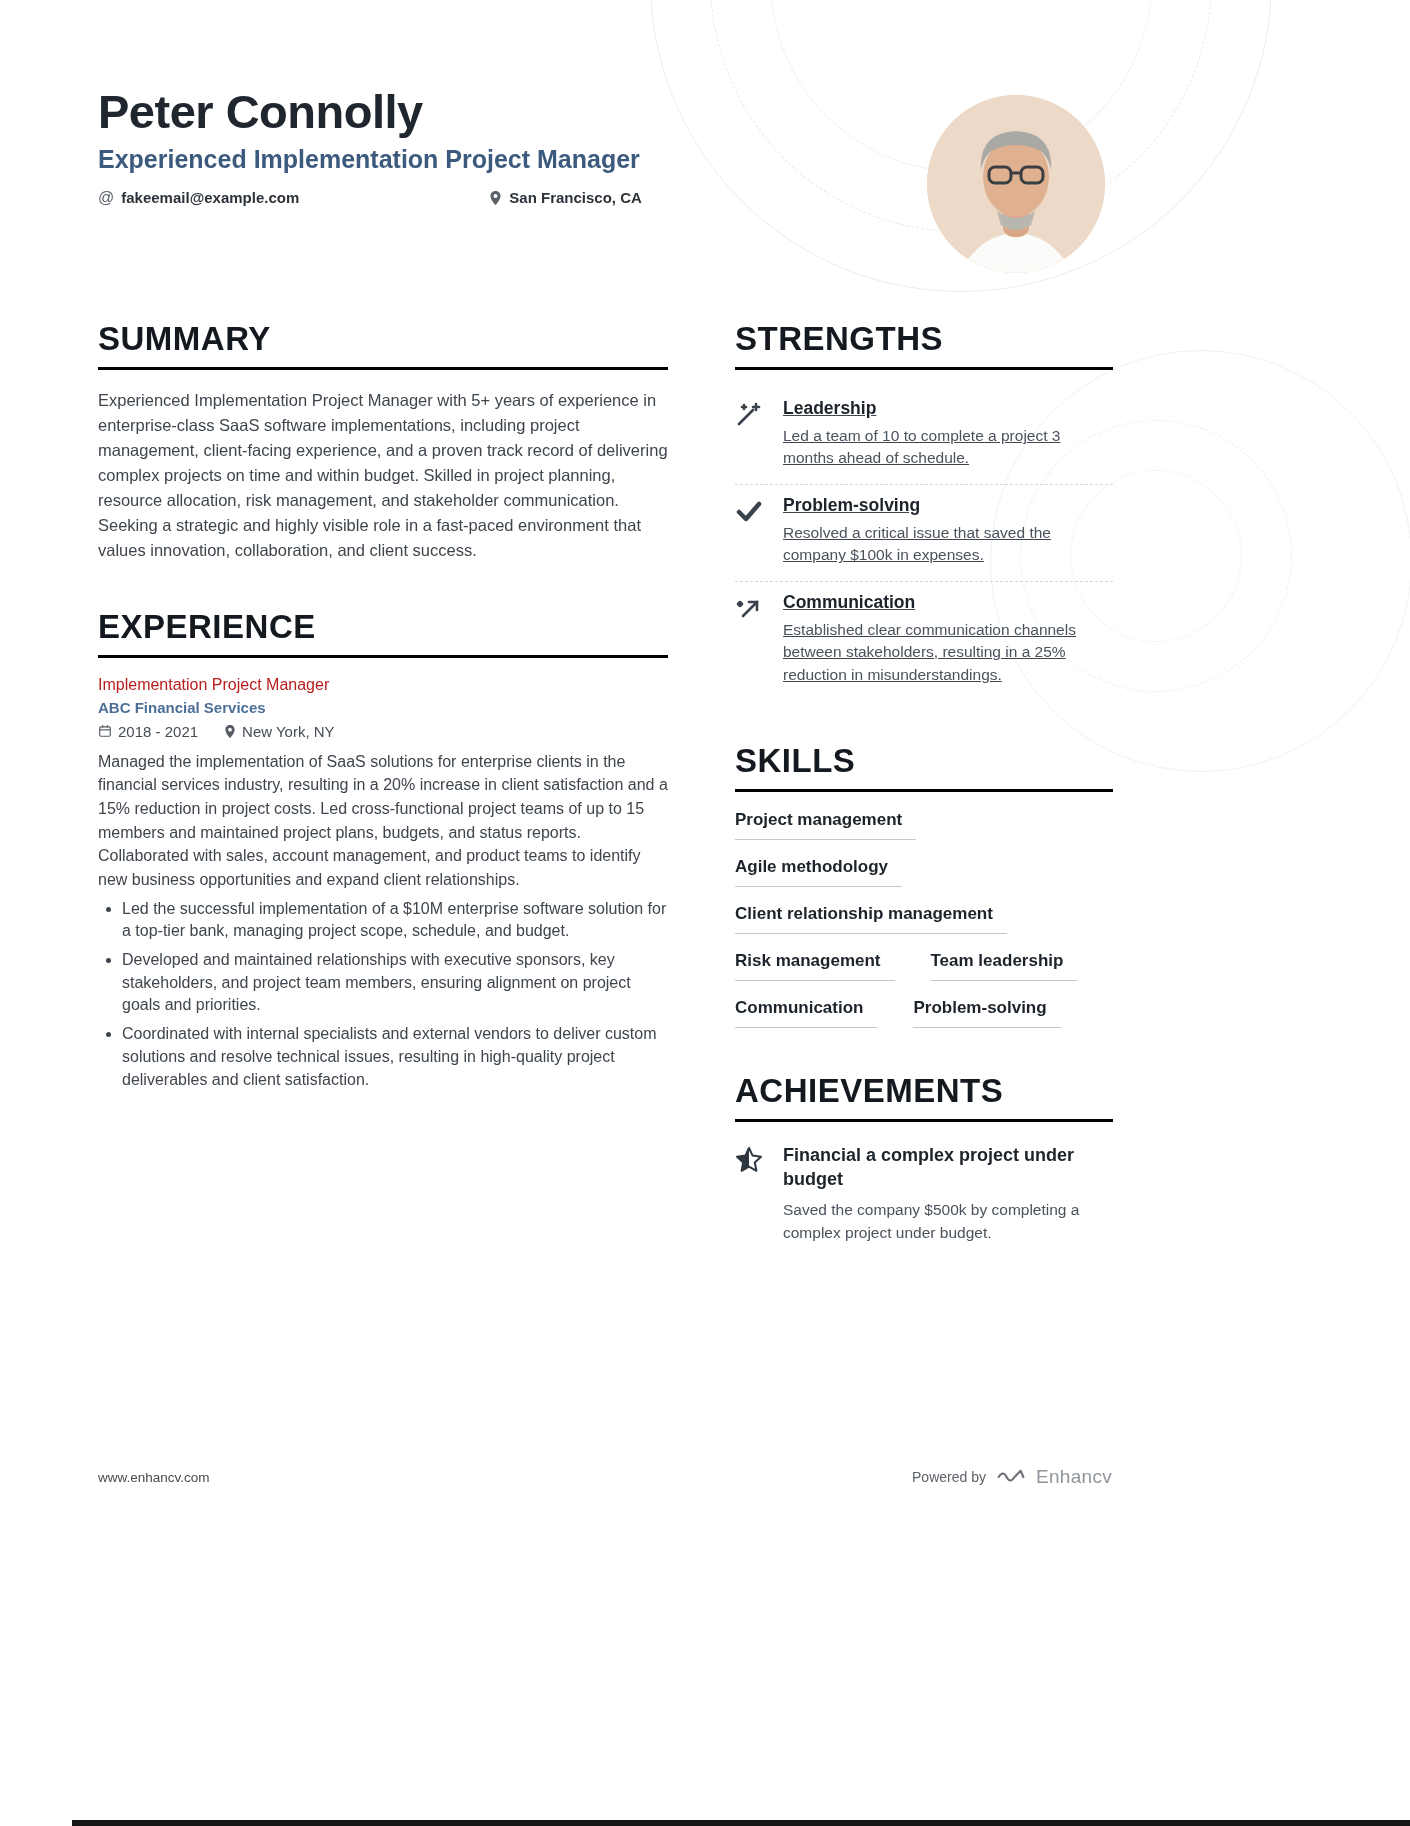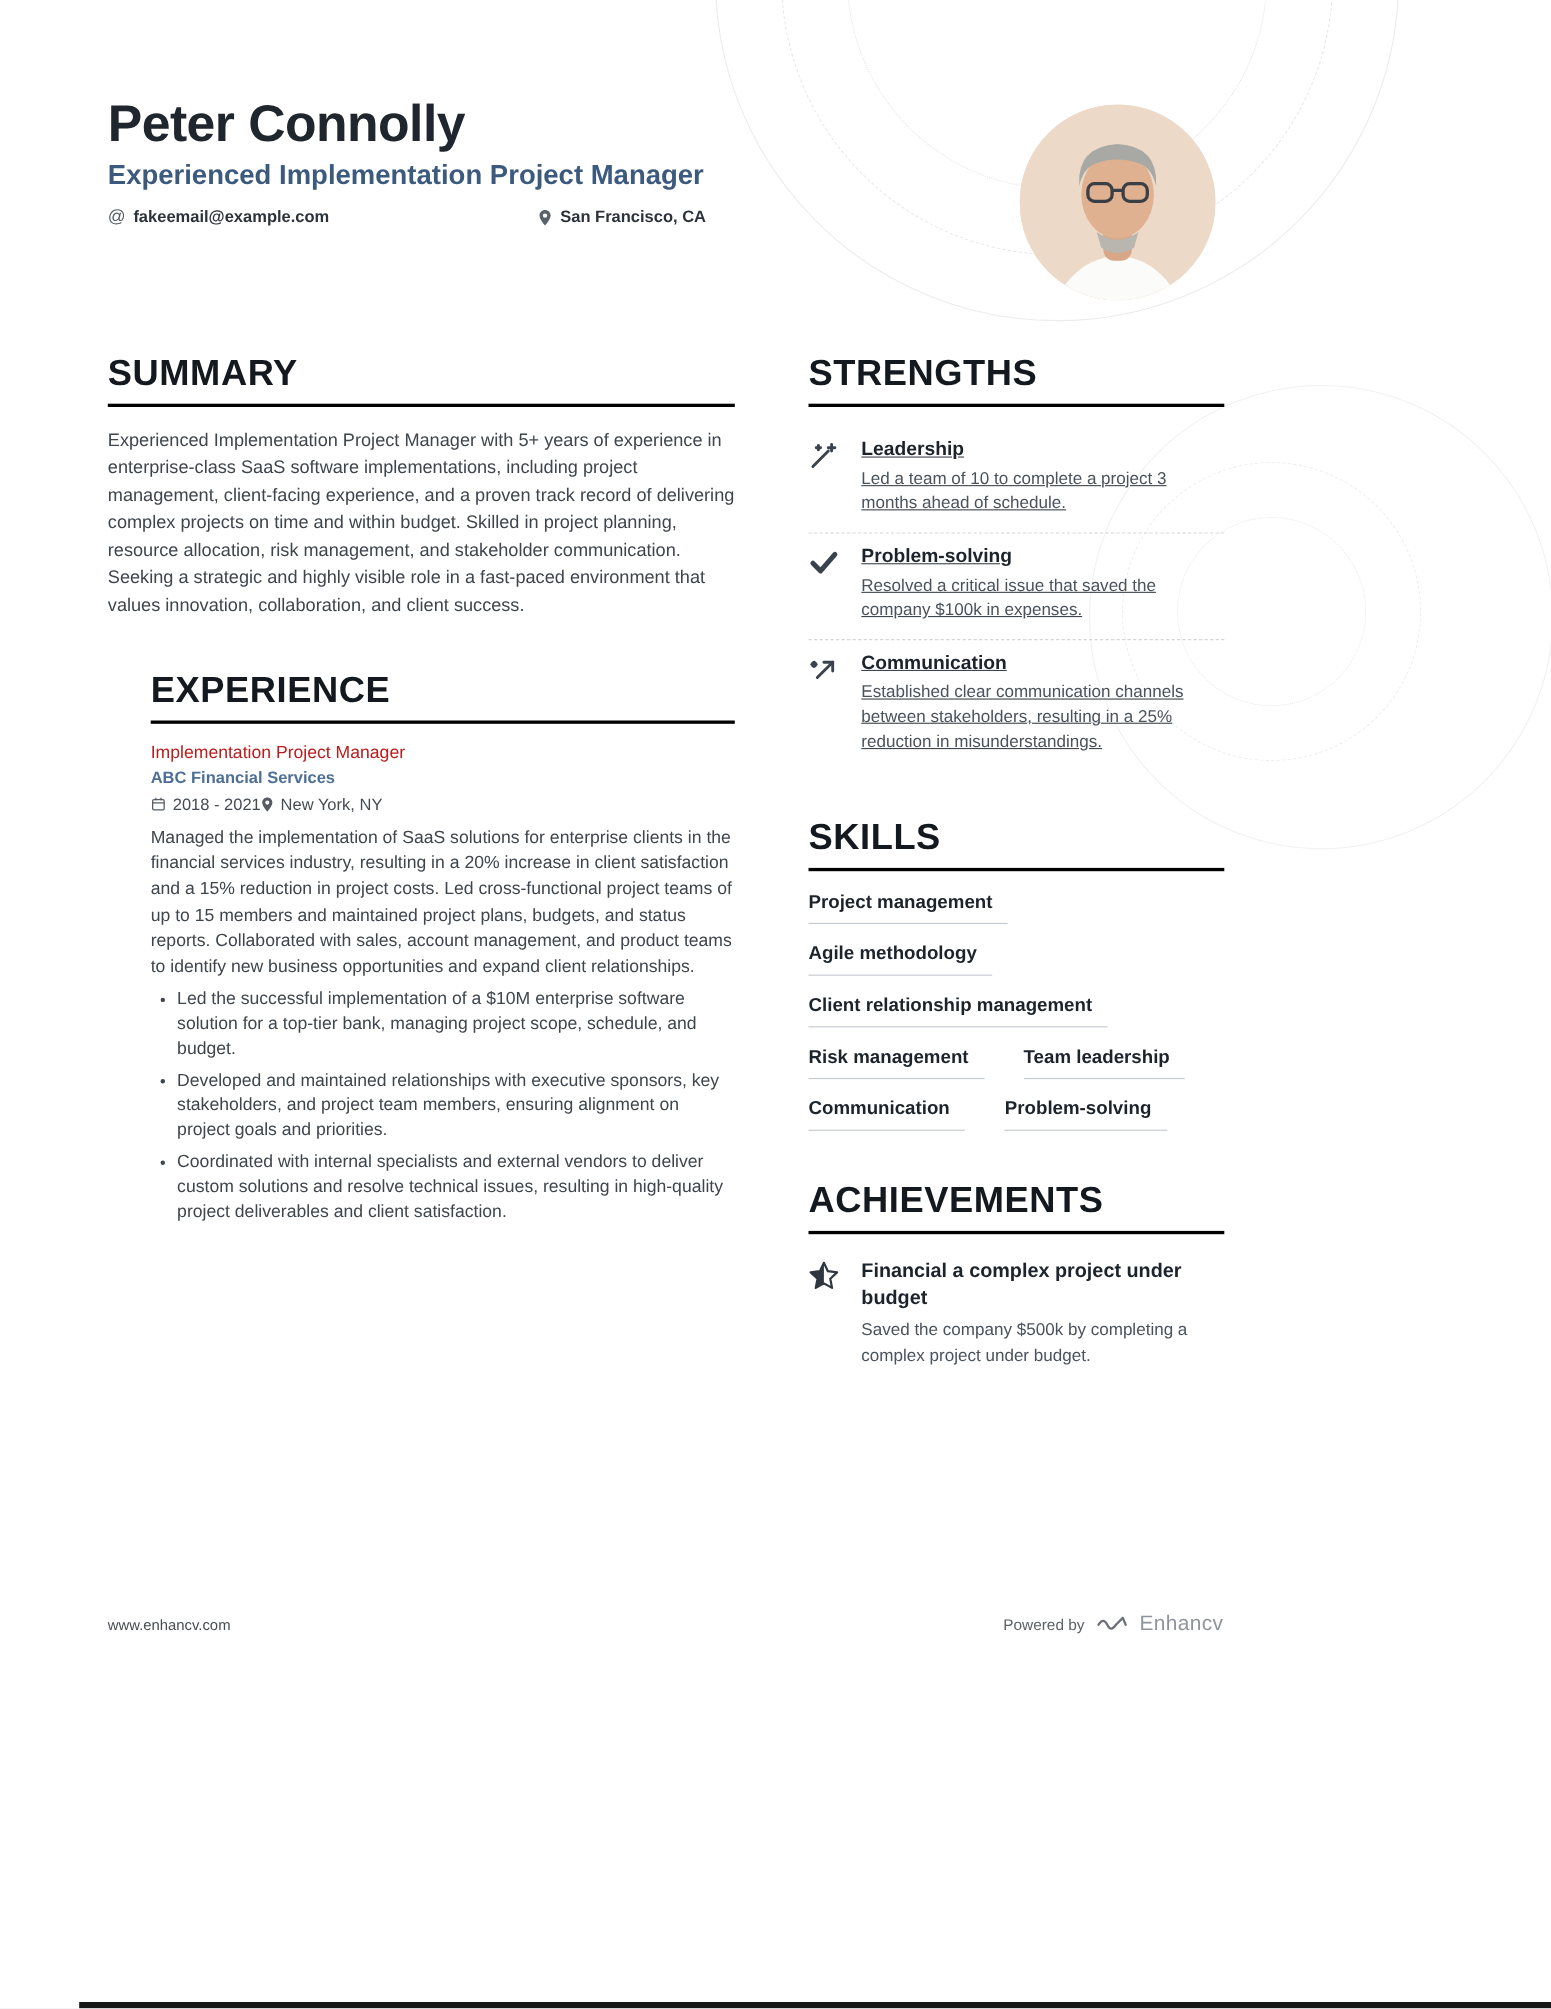--- a/index.html
+++ b/index.html
@@ -40,24 +40,24 @@
   .right-col{position:absolute;left:735px;top:320px;width:378px;z-index:2;}
 
   .sec-heading{
     font-size:33px;font-weight:700;color:#14191f;letter-spacing:0.5px;
     border-bottom:3px solid #000000;padding-bottom:9px;margin-bottom:18px;
   }
 
   .body-text{font-size:16.5px;line-height:1.52;color:#3e454d;}
 
   
-  .experience{margin-top:44px;margin-left:39px;}
+  .experience{margin-top:44px;}
   .role{font-size:16px;font-weight:400;color:#b91c1c;margin-bottom:5px;}
   .company{font-size:15px;font-weight:700;color:#4d6f96;margin-bottom:7px;}
-  .meta{display:flex;align-items:center;margin-bottom:10px;}
+  .meta{display:flex;gap:26px;align-items:center;margin-bottom:10px;}
   .meta .item{display:flex;align-items:center;gap:6px;font-size:15px;color:#454c54;}
   .meta .ic{color:#555c64;display:inline-flex;}
   .job-desc{font-size:16px;line-height:1.48;color:#3e454d;}
   ul.bullets{margin:2px 0 0 0;padding-left:24px;}
   ul.bullets li{font-size:16px;line-height:1.42;color:#3e454d;margin-bottom:6px;}
 
   
   .strength-item{display:flex;gap:18px;padding:10px 0 14px 0;text-decoration:underline;}
   .strength-item + .strength-item{border-top:1px dashed #d3d7dc;}
   .s-icon{flex:0 0 30px;color:#39424d;padding-top:2px;}

